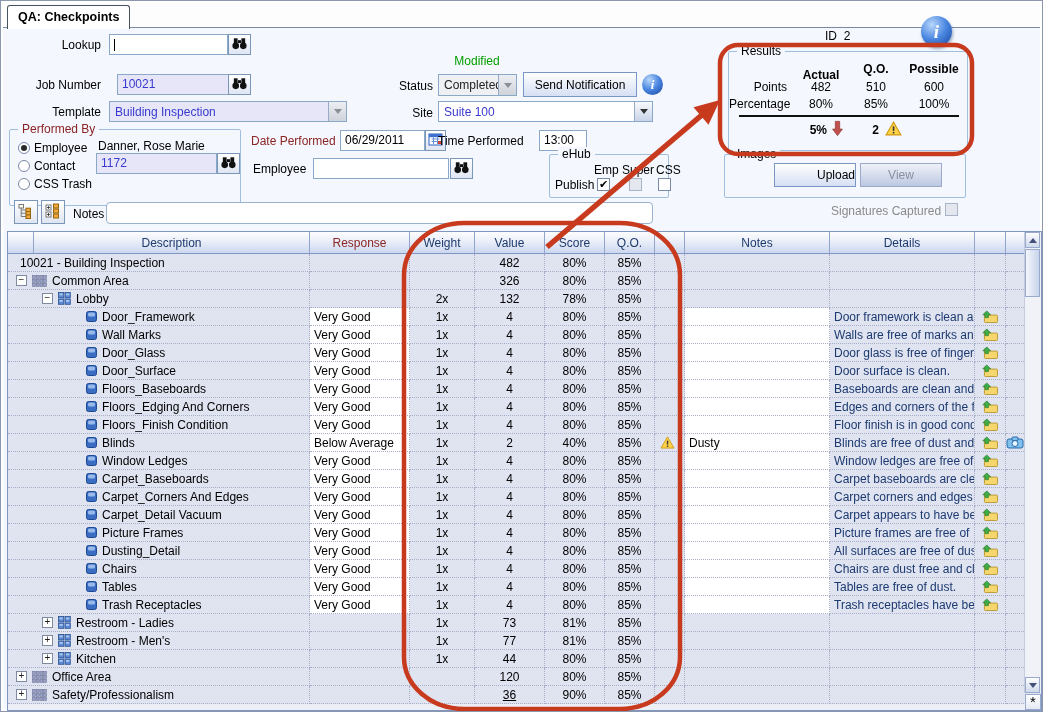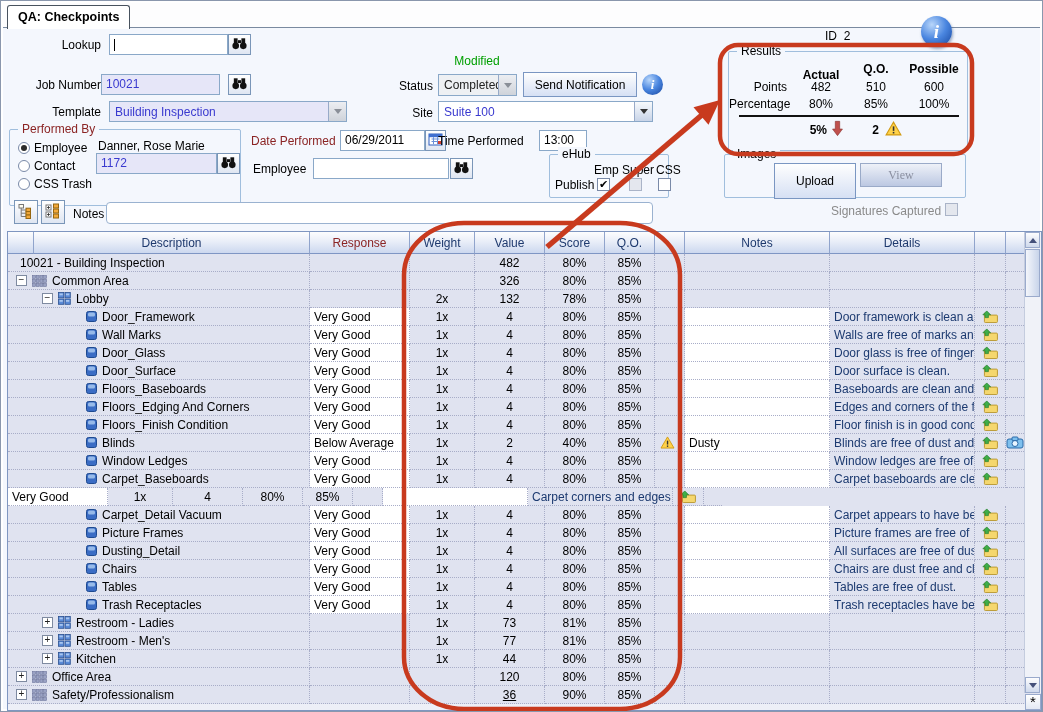--- a/index.html
+++ b/index.html
@@ -27,21 +27,21 @@
          border-left:1px solid #98aac8;display:flex;align-items:center;justify-content:center;}
   .combo .arrowbox.dis{background:linear-gradient(#eceef2,#cfd3da);}
   .tri-dn{width:0;height:0;border-left:4px solid transparent;border-right:4px solid transparent;border-top:5px solid #333;}
   .tri-dn.dim{border-top-color:#8a8f98;}
   .tri-up-s{width:0;height:0;border-left:4px solid transparent;border-right:4px solid transparent;border-bottom:5px solid #44507a;}
   .tri-dn-s{width:0;height:0;border-left:4px solid transparent;border-right:4px solid transparent;border-top:5px solid #44507a;}
   .gb{position:absolute;border:1px solid #a0bedd;border-radius:2px;box-sizing:border-box;}
   .gb-title{position:absolute;top:-8px;left:8px;background:#f4f7fd;padding:0 4px;line-height:14px;}
   .button{position:absolute;background:linear-gradient(#fefefe,#d6e0f4);border:1px solid #7a96c2;box-sizing:border-box;
           display:flex;align-items:center;justify-content:center;color:#000;}
-  .button.disabled{background:linear-gradient(#eef1f8,#bcc8e2);color:#8a8fa0;border-color:#9aaac8;font-family:Liberation Serif, serif;}
+  .button.disabled{background:linear-gradient(#eef1f8,#bcc8e2);color:#8a8fa0;border-color:#9aaac8;}
   .cb{position:absolute;width:13px;height:13px;background:#fff;border:1px solid #7a8aa8;box-sizing:border-box;
       font-size:11px;line-height:11px;text-align:center;}
   .cb.dis{background:#e4e7ee;border-color:#aab4c8;}
   .radio{position:absolute;width:12px;height:12px;border:1px solid #7a8aa8;border-radius:50%;background:#fff;box-sizing:border-box;}
   .radio.sel::after{content:"";position:absolute;left:2px;top:2px;width:6px;height:6px;border-radius:50%;background:#2a2a2a;}
   .info{position:absolute;border-radius:50%;background:radial-gradient(circle at 35% 28%,#b8d6fa,#4a86e0 48%,#16449c);
         color:#fff;font-family:"Liberation Serif",serif;font-style:italic;font-weight:bold;
         display:flex;align-items:center;justify-content:center;}
   .hline{position:absolute;height:1.5px;background:#111;}
   
@@ -87,21 +87,21 @@
     <span><svg width="17" height="13" viewBox="0 0 18 13">
           <rect x="3" y="1" width="4" height="5" fill="#111"></rect>
           <rect x="11" y="1" width="4" height="5" fill="#111"></rect>
           <rect x="7.4" y="3" width="3.2" height="3" fill="#111"></rect>
           <circle cx="5" cy="9" r="3.5" fill="#111"></circle>
           <circle cx="13" cy="9" r="3.5" fill="#111"></circle>
         </svg></span>
   </div>
 
   <div class="lbl r" style="left:20px;top:77px;width:80px;">Job Number</div>
-  <div class="tb lav" style="left:100px;top:73px;width:119px;height:21px;">10021</div>
+  <div class="tb lav" style="left:116px;top:73px;width:119px;height:21px;">10021</div>
   <div class="sqbtn" style="left:227px;top:73px;width:23px;height:21px;">
     <span><svg width="17" height="13" viewBox="0 0 18 13">
           <rect x="3" y="1" width="4" height="5" fill="#111"></rect>
           <rect x="11" y="1" width="4" height="5" fill="#111"></rect>
           <rect x="7.4" y="3" width="3.2" height="3" fill="#111"></rect>
           <circle cx="5" cy="9" r="3.5" fill="#111"></circle>
           <circle cx="13" cy="9" r="3.5" fill="#111"></circle>
         </svg></span>
   </div>
 
@@ -218,21 +218,21 @@
     <div class="lbl" style="left:72px;top:8px;">Super</div>
     <div class="lbl" style="left:106px;top:8px;">CSS</div>
     <div class="lbl" style="left:5px;top:23px;">Publish</div>
     <div class="cb" style="left:47px;top:23px;">✔</div>
     <div class="cb dis" style="left:79px;top:23px;"></div>
     <div class="cb" style="left:108px;top:23px;"></div>
   </div>
 
   <div class="gb" style="left:723px;top:153px;width:242px;height:44px;">
     <span class="gb-title">Images</span>
-    <div class="button" style="left:49px;top:8px;width:82px;height:36px;">
+    <div class="button" style="left:49px;top:8px;width:82px;height:24px;justify-content:flex-end;">
         <span>Upload</span>
       </div>
     <div class="button disabled" style="left:135px;top:8px;width:82px;height:24px;">
         <span>View</span>
       </div>
   </div>
 
   <div class="lbl gray" style="left:830px;top:203px;">Signatures Captured</div>
   <div class="cb dis" style="left:944px;top:202px;"></div>
 
@@ -660,20 +660,29 @@
             <span class="ticon" style="margin-right: 0px;">
               <svg width="18" height="13" viewBox="0 0 18 14">
                 <path d="M3 3.5 h4 l1.5 2 H16 a1 1 0 0 1 1 1 v6 a1 1 0 0 1 -1 1 H4 a1 1 0 0 1 -1 -1 z" fill="#f5d76e" stroke="#b8962e"></path>
                 <path d="M5.5 1 l4.2 4.2 h-2.4 v3 h-3.6 v-3 H1.3 z" fill="#3fae49" stroke="#1e7a28" stroke-width="0.7"></path>
               </svg>
             </span>
           </div>
           <div class="gc c" style="width: 18px; border-right: none;"></div>
         </div>
         <div class="g-row">
+          <div class="gc" style="width: 302px; padding-left: 78px;">
+            <span class="ticon">
+              <svg width="11" height="11" viewBox="0 0 11 11">
+                <rect x="0.5" y="0.5" width="10" height="10" rx="2" fill="#3a6cc4" stroke="#1e4a90"></rect>
+                <rect x="2" y="1.5" width="7" height="4" rx="1.5" fill="#a8c8f0" opacity="0.85"></rect>
+              </svg>
+            </span>
+            <span>Carpet_Corners And Edges</span>
+          </div>
           <div class="gc pad white" style="width: 100px;">Very Good</div>
           <div class="gc c" style="width: 65px;">1x</div>
           <div class="gc c" style="width: 70px;">4</div>
           <div class="gc c" style="width: 60px;">80%</div>
           <div class="gc c" style="width: 50px;">85%</div>
           <div class="gc c" style="width: 30px;"></div>
           <div class="gc pad white" style="width: 145px;"></div>
           <div class="gc pad" style="width: 145px;">
             <span class="details-text">Carpet corners and edges</span>
           </div>

